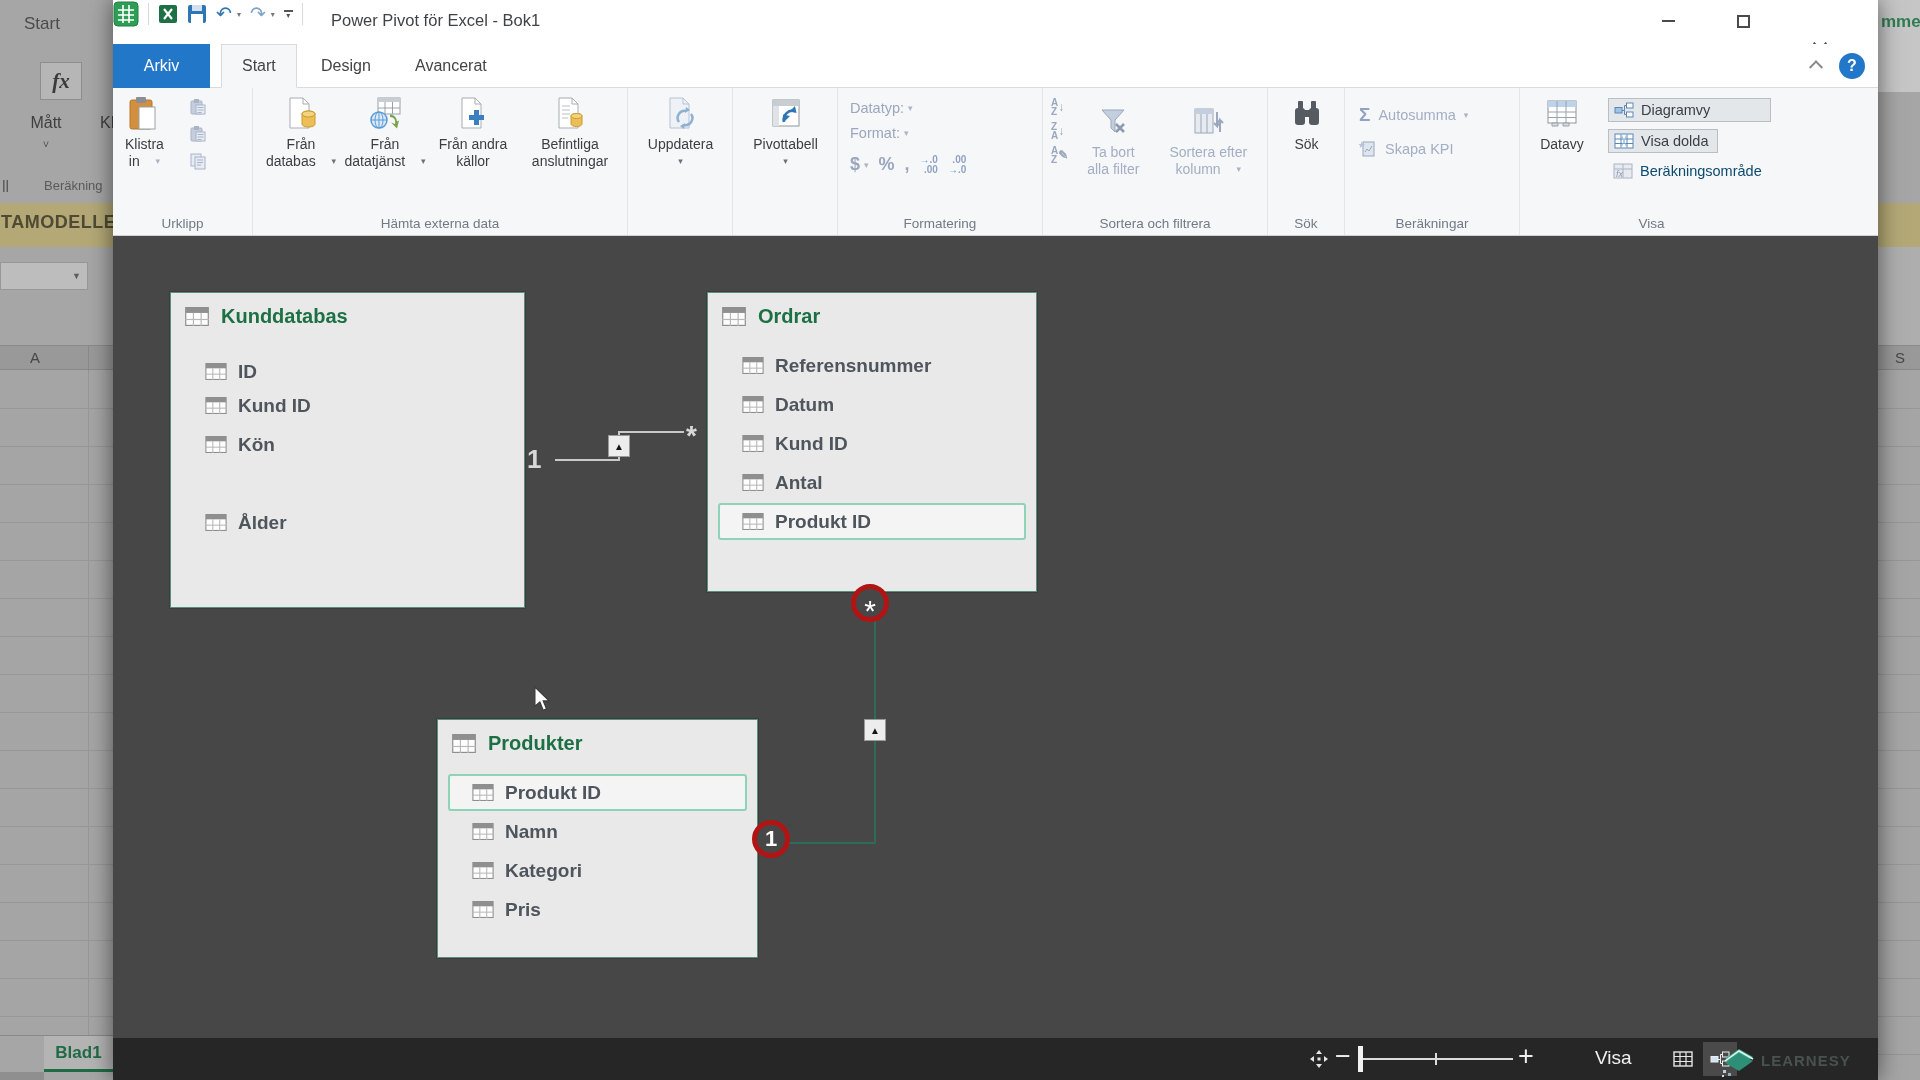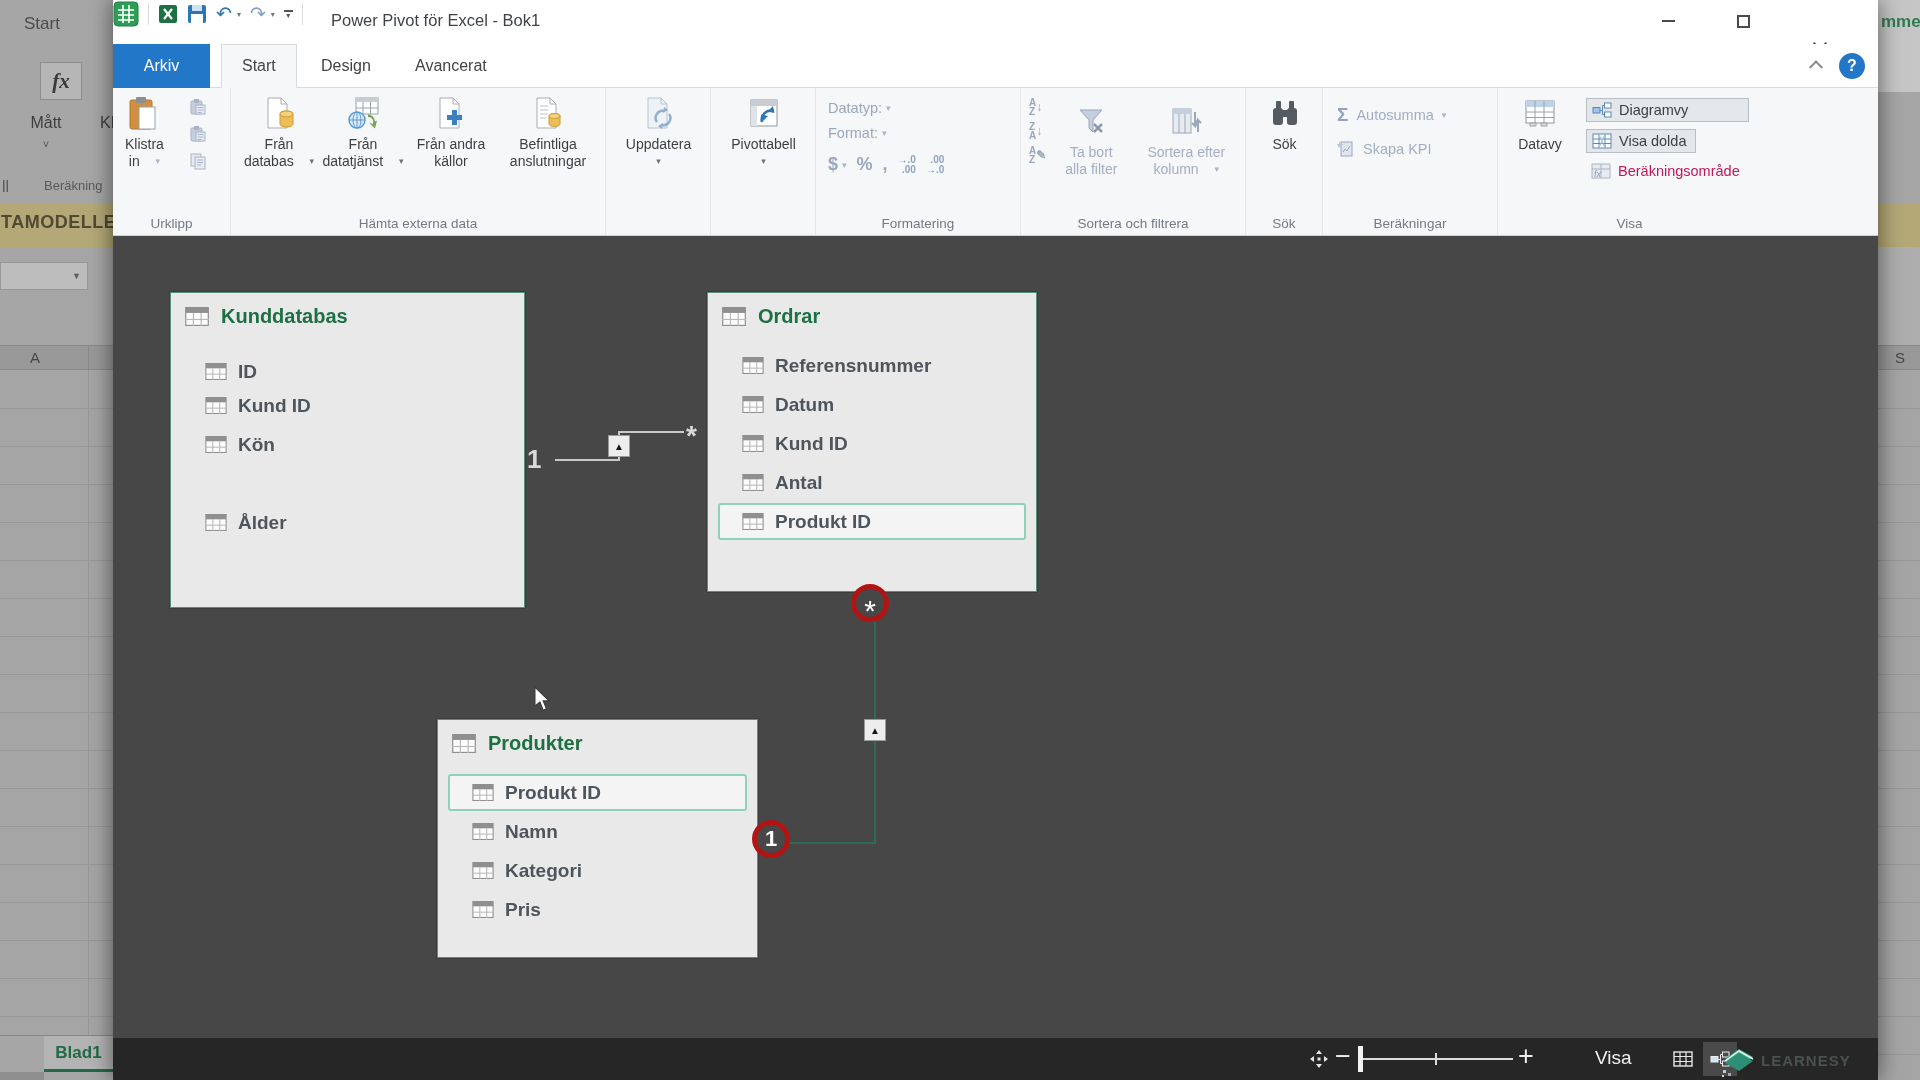--- a/index.html
+++ b/index.html
@@ -110,21 +110,21 @@
   .calc-inner { position:absolute; left:14px; top:16px; display:flex; flex-direction:column; gap:14px; }
   .calc-row { display:flex; align-items:center; gap:8px; font-size:14.5px; color:#a3aec4; }
   .sigma { font-size:19px; font-weight:bold; color:#93a2be; }
 
   
   .view-inner { position:absolute; left:6px; top:0; display:flex; gap:10px; }
   .toggle-col { display:flex; flex-direction:column; gap:7px; padding-top:10px; }
   .toggle { display:flex; align-items:center; gap:7px; font-size:14.5px; color:#3b3f44;
             padding:3px 9px 3px 5px; }
   .toggle.on { background:#e4e7ea; border:1px solid #b9bec5; }
-  .toggle.dis { color:#be185d; }
+  .toggle.dis { color:#0c4a6e; }
 
   
   .diagram { left:0; top:236px; width:1765px; height:802px; background:#474747; overflow:hidden; }
   .card { position:absolute; background:#e9e9e9; border:1px solid #57917a; box-shadow:0 0 0 1px rgba(0,0,0,.15); }
   .card-h { position:absolute; top:12px; left:14px; display:flex; align-items:center; gap:12px;
             font-size:20px; font-weight:bold; color:#1d7044; }
   .frow { position:absolute; left:34px; right:12px; height:39px; display:flex; align-items:center; gap:11px;
           font-size:19px; font-weight:bold; color:#4e555c; }
   .hlbox { position:absolute; border:2px solid #8ed3b8; background:#f3f4f3; border-radius:3px; }
   .rline { position:absolute; background:#c9c9c9; }
@@ -391,21 +391,21 @@
       <div class="tab" style="left:188px">Design</div>
       <div class="tab" style="left:282px">Avancerat</div>
       <div class="abs collapse-chev">
           <i></i>
         </div>
       <div class="abs help-circle">?</div>
     </div>
 
     <div class="abs ribbon">
 
-      <div class="rgroup" style="width:118px">
+      <div class="rgroup" style="width:140px">
         <div class="paste-col bbtn">
           <span class="bicon">
               <svg width="34" height="36">
                 <use href="#pasteico"></use>
               </svg>
             </span>
           <span>Klistra</span>
           <span class="rowline"><span>in</span>&nbsp;<span class="dd dim">▾</span></span>
         </div>
         <div class="small-ico-col">

